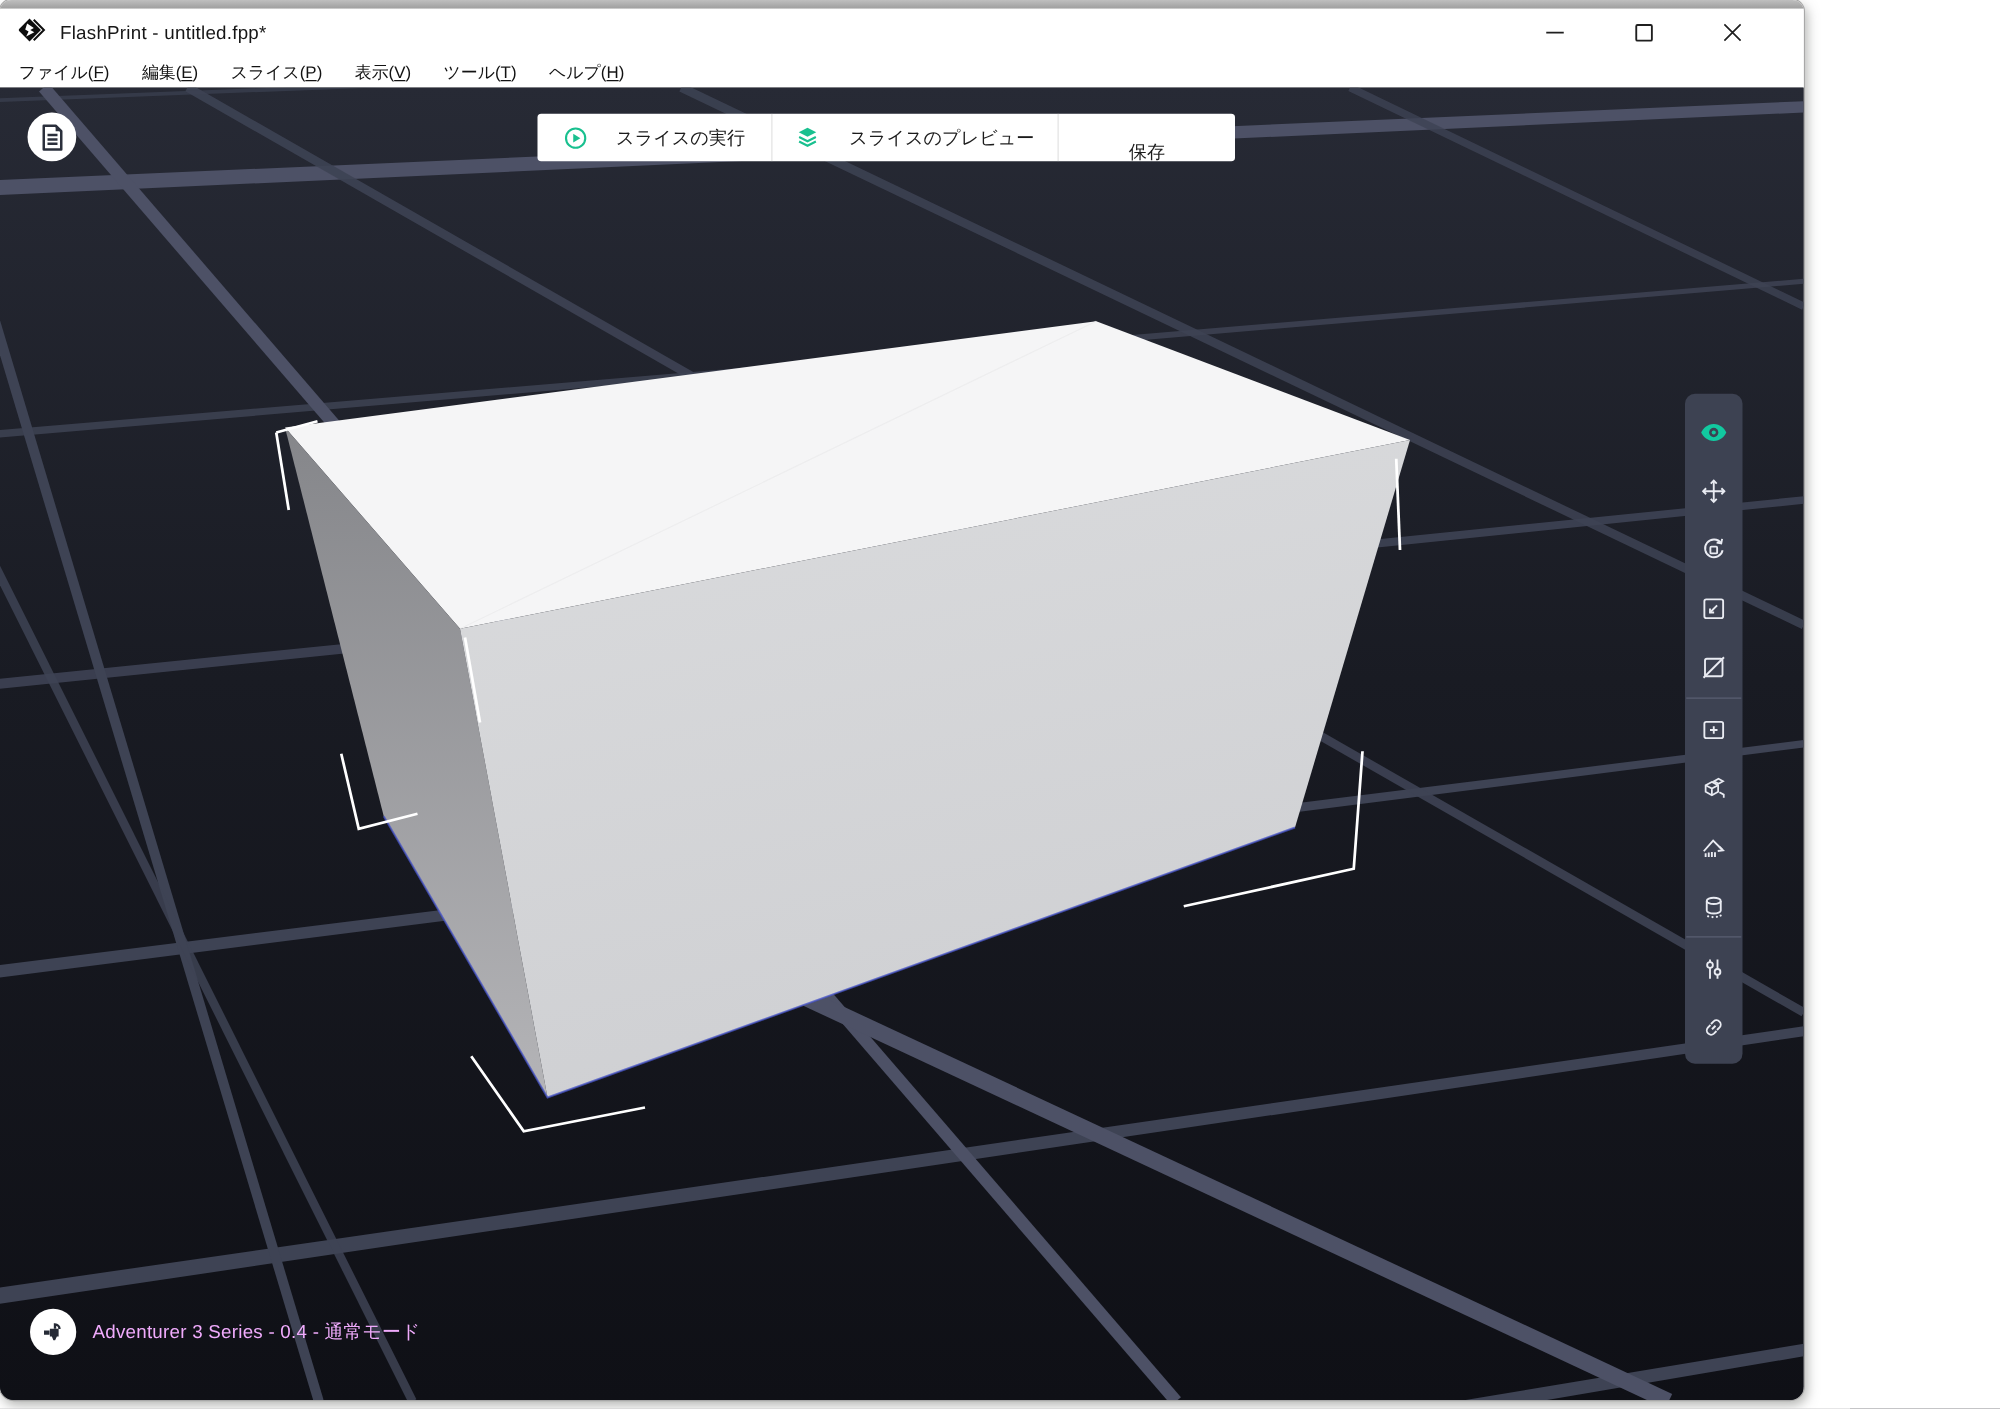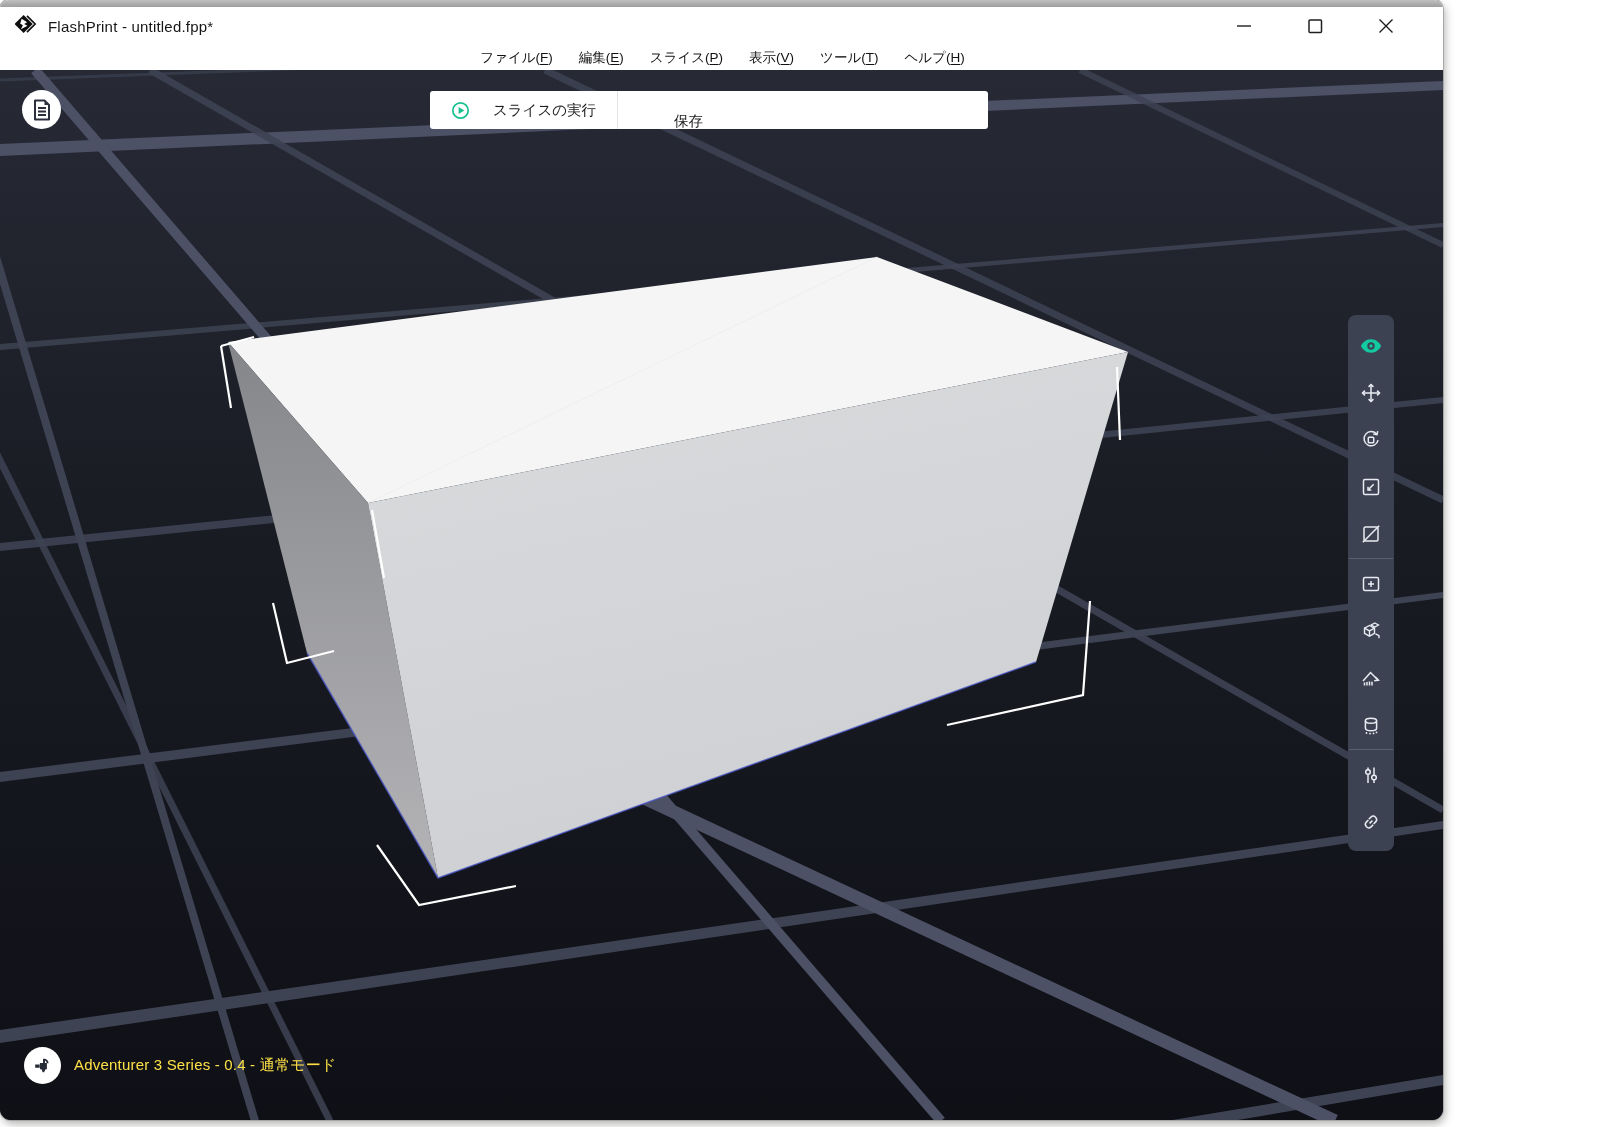--- a/index.html
+++ b/index.html
@@ -7,40 +7,40 @@
   .page { position:relative; width:1480px; height:1127px; background:#fff; overflow:hidden;
           font-family:"Liberation Sans","DejaVu Sans",sans-serif; }
   .window { position:absolute; left:0; top:0; width:1443px; height:1120px; background:#fff;
             border-radius:9px 9px 11px 11px; overflow:hidden; display:flex; flex-direction:column;
             box-shadow:0 0 0 1px #a8a8a8, 2px 4px 9px rgba(100,102,98,.5); }
   .win-top-strip { height:7px; background:linear-gradient(#bfbfbf,#9e9e9e); }
   .titlebar { height:38px; background:#fff; display:flex; align-items:center; padding-left:15px; position:relative; }
   .title-text { font-size:15px; color:#161616; margin-left:10px; letter-spacing:.2px; }
   .win-controls { position:absolute; right:42px; top:0; height:38px; display:flex; align-items:center; gap:41px; }
   .win-btn { width:30px; height:30px; display:flex; align-items:center; justify-content:center; cursor:default; }
-  .menubar { height:25px; background:#fff; display:flex; align-items:center; padding-left:2px;justify-content:center; }
+  .menubar { height:25px; background:#fff; display:flex; align-items:center; padding-left:2px; }
   .menu-item { font-size:13.5px; color:#121212; padding:3px 13px; white-space:nowrap; }
   .menu-item u { text-underline-offset:2px; }
   .viewport { position:relative; flex:1; background:#14161e; overflow:hidden; }
   .scene { position:absolute; left:0; top:0; }
   .doc-fab { position:absolute; left:22px; top:20px; width:39px; height:39px; border-radius:50%;
              background:#fff; display:flex; align-items:center; justify-content:center; }
   .toolbar { position:absolute; left:430px; top:21px; width:558px; height:38px; background:#fff;
              border-radius:3px; display:flex; align-items:stretch; overflow:hidden; }
   .tb-btn { display:flex; align-items:center; justify-content:center; gap:23px; font-size:14.5px; color:#1b1b1b; }
   .tb-btn + .tb-btn { border-left:1px solid #e3e3e3; }
   .tb-slice { width:187px; } .tb-preview { width:229px; } .tb-save { width:142px;flex-direction:column; }
   .side-tools { position:absolute; right:49px; top:245px; width:46px; background:#3d4252;
                 border-radius:8px; padding:7px 0 6px 0; display:flex; flex-direction:column; align-items:center; }
   .tool-btn { width:46px; height:47px; display:flex; align-items:center; justify-content:center; }
   .tool-divider { width:44px; height:1px; background:#5a5f72; margin:1px 0; }
   .statusbar { position:absolute; left:24px; bottom:36px; display:flex; align-items:center; gap:13px; }
   .printer-circle { width:37px; height:37px; border-radius:50%; background:#fff;
                     display:flex; align-items:center; justify-content:center; }
-  .status-text { color:#fde047; font-size:15px; letter-spacing:.2px; }
+  .status-text { color:#f0abfc; font-size:15px; letter-spacing:.2px; }
 </style>
 </head>
 <body>
 
 <div class="page">
   <div class="window">
     <div class="win-top-strip"></div>
 
     <div class="titlebar">
       <span>
@@ -148,20 +148,28 @@
       </div>
 
       <div class="toolbar">
         <div class="tb-btn tb-slice">
           <svg width="19" height="19" viewBox="0 0 20 20">
             <circle cx="10" cy="10" r="8.1" stroke="#19c08f" stroke-width="1.8" fill="none"></circle>
             <path d="M8 6.4 L14 10 L8 13.6 Z" fill="#19c08f"></path>
           </svg>
           <span>スライスの実行</span>
         </div>
+        <div class="tb-btn tb-preview">
+          <svg width="20" height="20" viewBox="0 0 20 20">
+            <path d="M10 2.2 L17 5.8 L10 9.4 L3 5.8 Z" fill="#19c08f"></path>
+            <path d="M3.3 9.6 L10 13 L16.7 9.6" stroke="#19c08f" stroke-width="1.7" fill="none"></path>
+            <path d="M3.3 13.2 L10 16.6 L16.7 13.2" stroke="#19c08f" stroke-width="1.7" fill="none"></path>
+          </svg>
+          <span>スライスのプレビュー</span>
+        </div>
         <div class="tb-btn tb-save">
           <svg width="19" height="19" viewBox="0 0 20 20">
             <path d="M10 2.5 V11" stroke="#19c08f" stroke-width="1.9"></path>
             <path d="M6.6 8 L10 11.4 L13.4 8" stroke="#19c08f" stroke-width="1.9" fill="none"></path>
             <path d="M3.5 13 V16.5 H16.5 V13" stroke="#19c08f" stroke-width="1.9" fill="none"></path>
           </svg>
           <span>保存</span>
         </div>
       </div>
 

